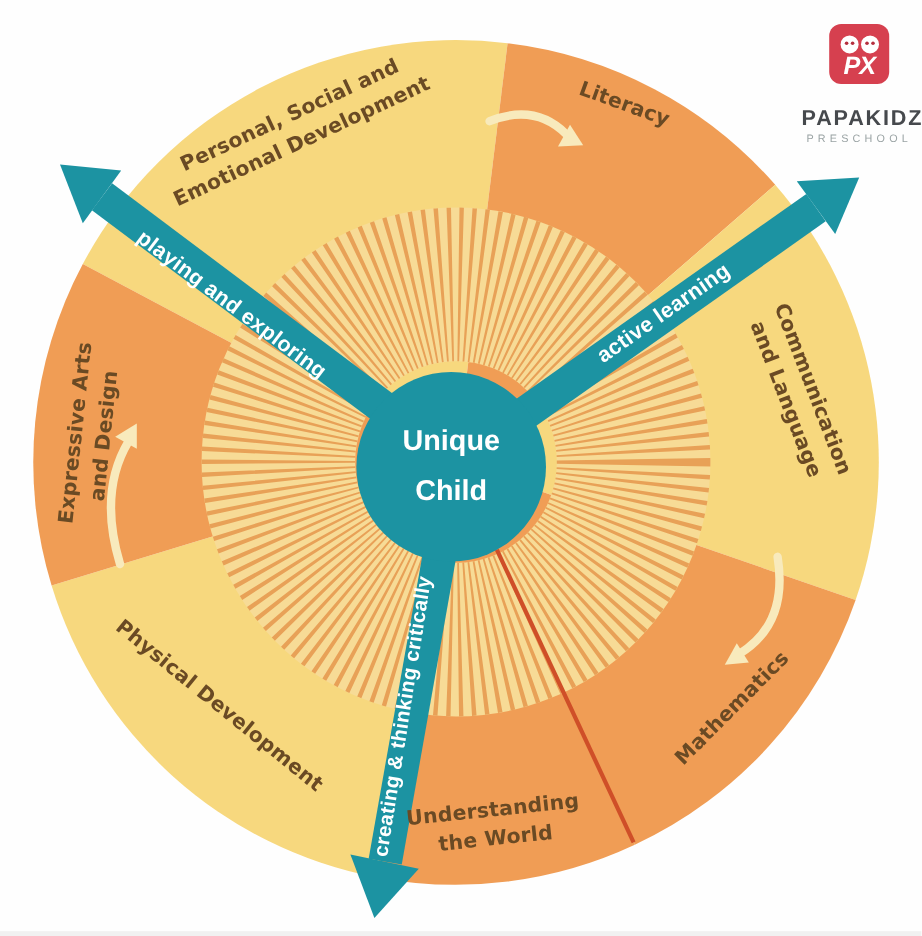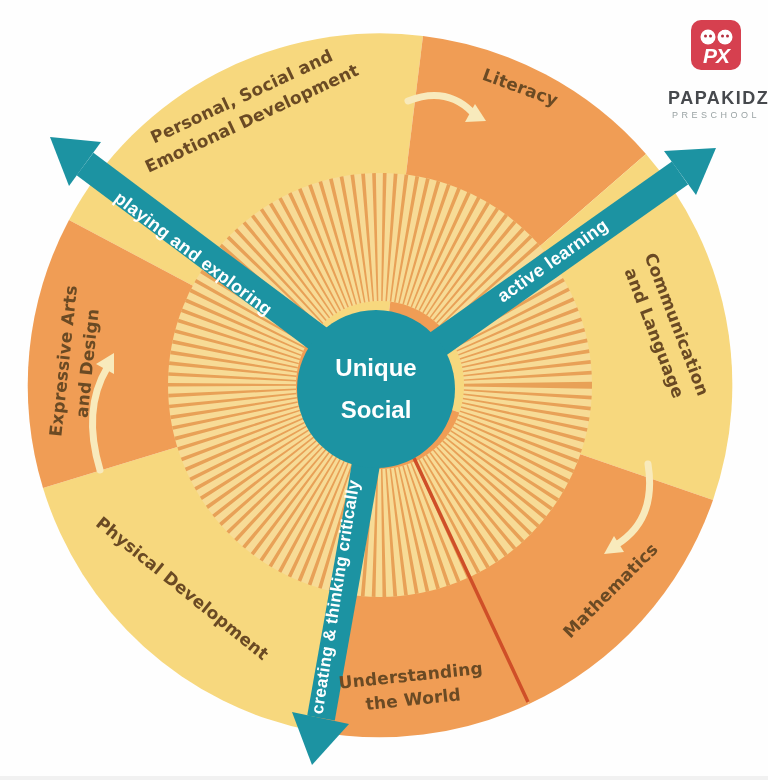--- a/index.html
+++ b/index.html
@@ -98,21 +98,21 @@
 the World</div>
   <div class="seg-label" style="left:182px;top:589px;--r:39deg">Physical Development</div>
   <div class="seg-label" style="left:76px;top:362px;--r:-84deg">Expressive Arts
 and Design</div>
 
   <div class="arrow-label" style="left:193px;top:254px;--r:37deg">playing and exploring</div>
   <div class="arrow-label" style="left:553px;top:261px;--r:-35deg">active learning</div>
   <div class="arrow-label" style="left:336px;top:597px;--r:-81deg;font-size:17px">creating &amp; thinking critically</div>
 
   <div class="center-label">Unique
-Social</div>
+Child</div>
 
   <div class="logo">
     <div class="logo-badge">
       <svg width="50" height="26" style="position:absolute;left:0;top:4px">
         <circle cx="17" cy="13" r="7.5" fill="#ffffff"></circle>
         <circle cx="34" cy="13" r="7.5" fill="#ffffff"></circle>
         <circle cx="14.5" cy="12" r="1.5" fill="#b52f3e"></circle>
         <circle cx="19.5" cy="12" r="1.5" fill="#b52f3e"></circle>
         <circle cx="31.5" cy="12" r="1.5" fill="#b52f3e"></circle>
         <circle cx="36.5" cy="12" r="1.5" fill="#b52f3e"></circle>

